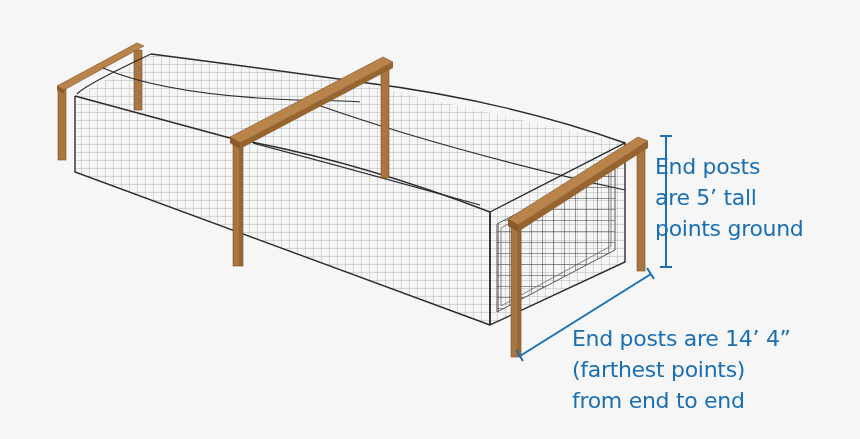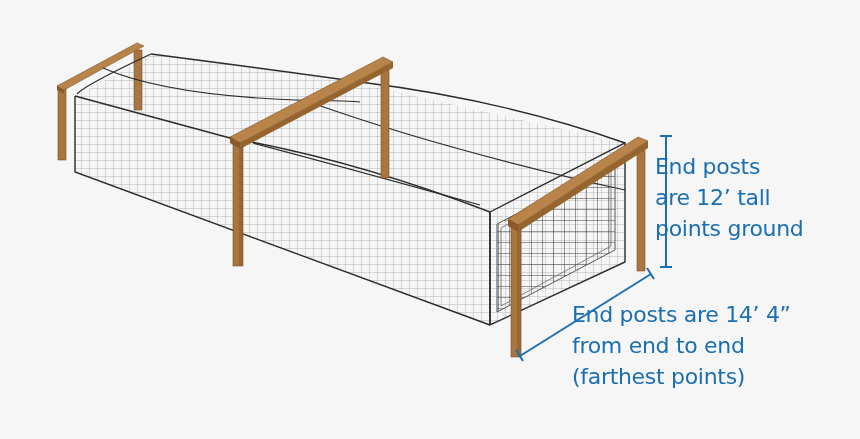--- a/index.html
+++ b/index.html
@@ -13,21 +13,21 @@
     .label {
       position: absolute;
       color: #1a6fb3;
       font-family: "DejaVu Sans", "Liberation Sans", sans-serif;
       font-size: 22px;
       line-height: 31px;
       letter-spacing: -0.3px;
     }
     .label div { white-space: nowrap; }
     #label-height { left: 655px; top: 151px; }
-    #label-length { left: 572px; top: 299px; }
+    #label-length { left: 572px; top: 323px; }
   </style>
 </head>
 <body>
 
 <div id="stage">
   <svg width="860" height="439" viewBox="0 0 860 439" xmlns="http://www.w3.org/2000/svg">
     <defs>
       <pattern id="mesh" width="8" height="8" patternUnits="userSpaceOnUse">
         <path d="M0 0 H8 M0 0 V8" stroke="#8a8a8a" stroke-width="0.6" fill="none"></path>
       </pattern>
@@ -94,22 +94,22 @@
 
     <g>
       <line x1="495" y1="356" x2="626" y2="274" stroke="#1a6fb3" stroke-width="2"></line>
       <line x1="491" y1="350" x2="498" y2="361" stroke="#1a6fb3" stroke-width="2"></line>
       <line x1="622" y1="268" x2="629" y2="279" stroke="#1a6fb3" stroke-width="2"></line>
     </g>
   </svg>
 
   <div class="label" id="label-height">
     <div>End posts</div>
-    <div>are 12’ tall</div>
+    <div>are 5’ tall</div>
     <div>points ground</div>
   </div>
 
   <div class="label" id="label-length">
     <div>End posts are 14’ 4”</div>
+    <div>(farthest points)</div>
     <div>from end to end</div>
-    <div>(farthest points)</div>
   </div>
 </div>
 
 </body></html>

